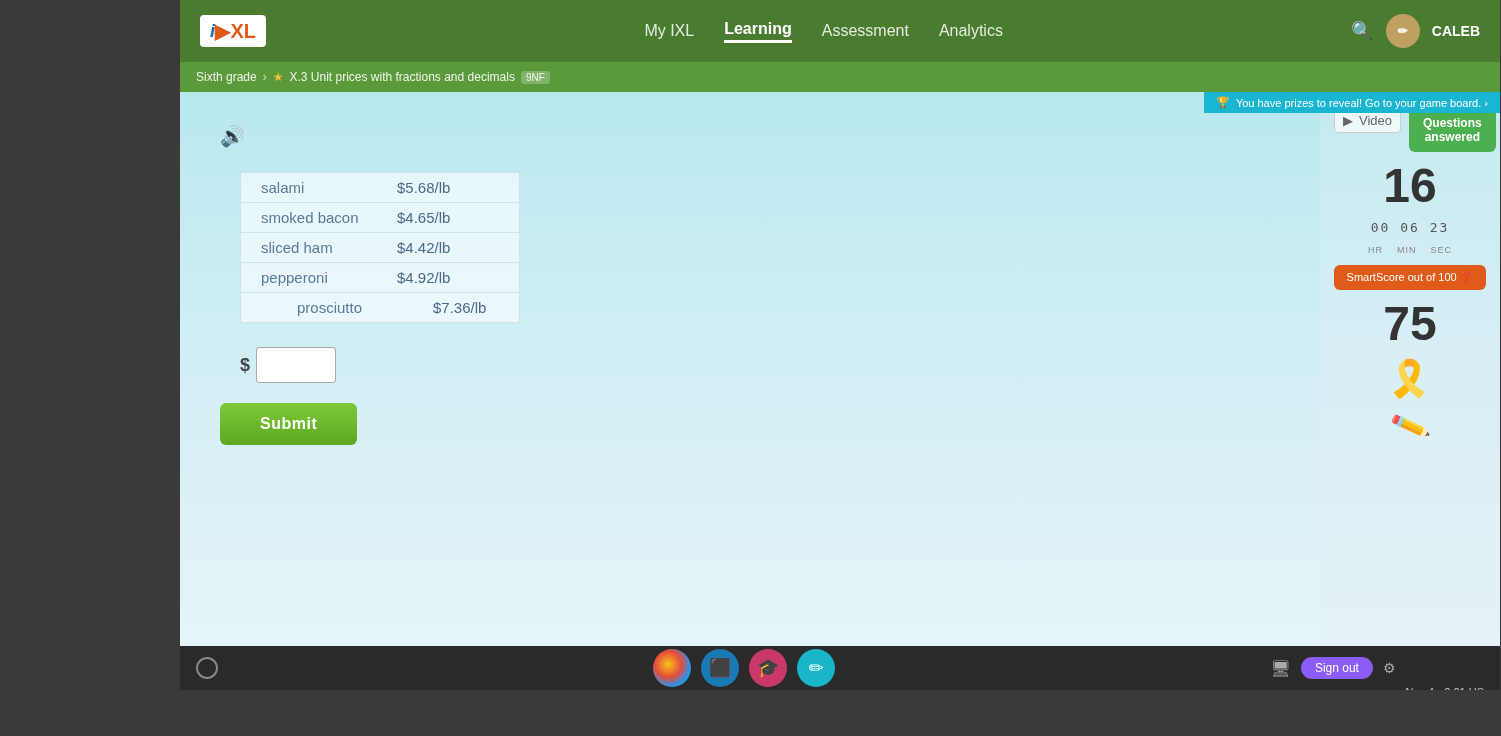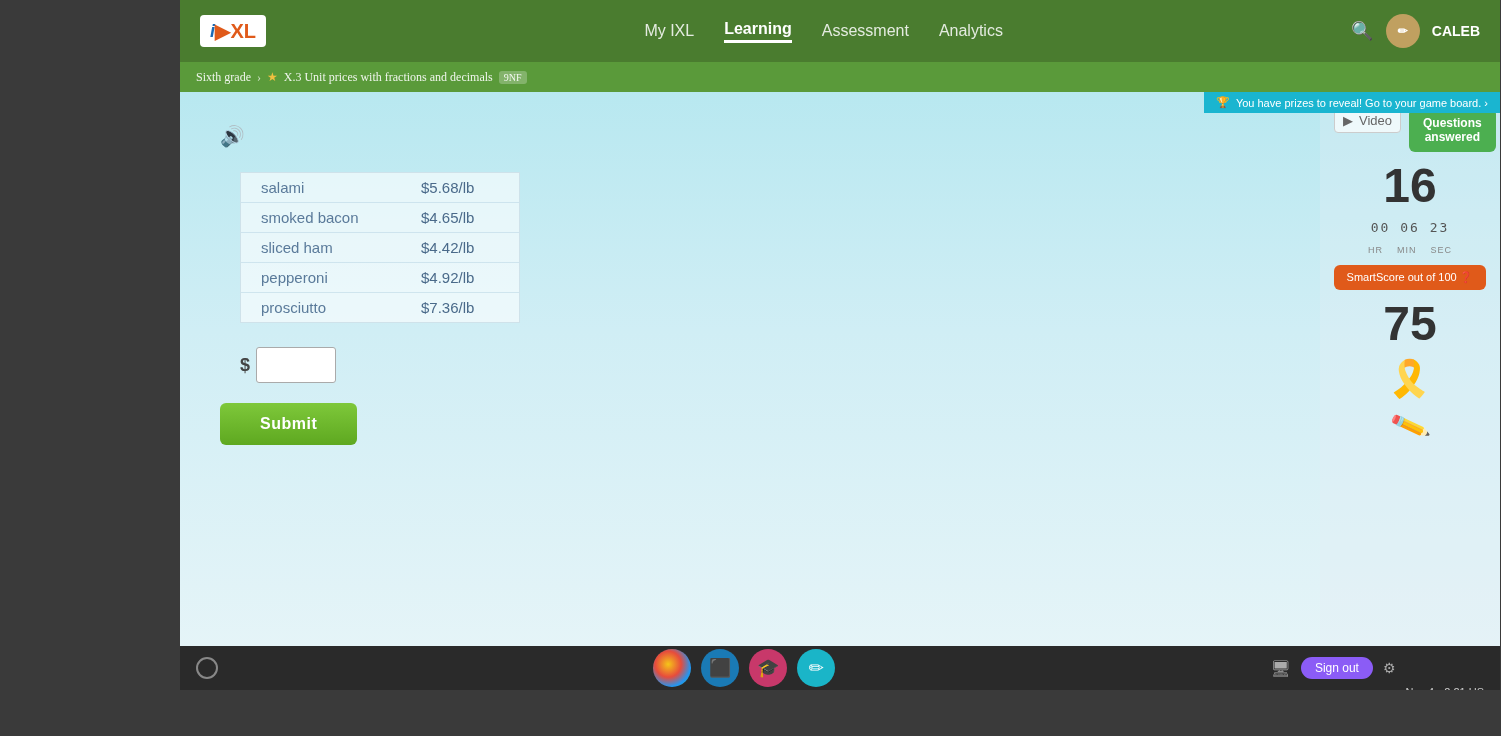--- a/index.html
+++ b/index.html
@@ -112,21 +112,20 @@
     .breadcrumb-bar {
       width: 100%;
       height: 30px;
       background: #5a9a3a;
       display: flex;
       align-items: center;
       padding: 0 16px;
       font-size: 12px;
       color: rgba(255,255,255,0.9);
       gap: 6px;
-      font-family: Liberation Serif, serif;
     }
 
     .breadcrumb-item {
       color: rgba(255,255,255,0.9);
       cursor: pointer;
     }
     .breadcrumb-sep { color: rgba(255,255,255,0.7); }
 
     .breadcrumb-star {
       color: #f0c040;
@@ -213,23 +212,23 @@
       margin-bottom: 24px;
       display: inline-block;
       min-width: 280px;
     }
 
     .price-row {
       display: flex;
       align-items: center;
       padding: 6px 20px;
       border-bottom: 1px solid rgba(180,210,225,0.5);
-      gap: 40px;
-    }
-    .price-row:last-child { border-bottom: none; }
+      gap: 16px;
+    }
+    .price-row:last-child { border-bottom: none; margin-left: 36px; }
 
     .price-row .item-name {
       color: #5a7a9a;
       font-size: 15px;
       width: 120px;
     }
 
     .price-row .item-price {
       color: #4a6a8a;
       font-size: 15px;

